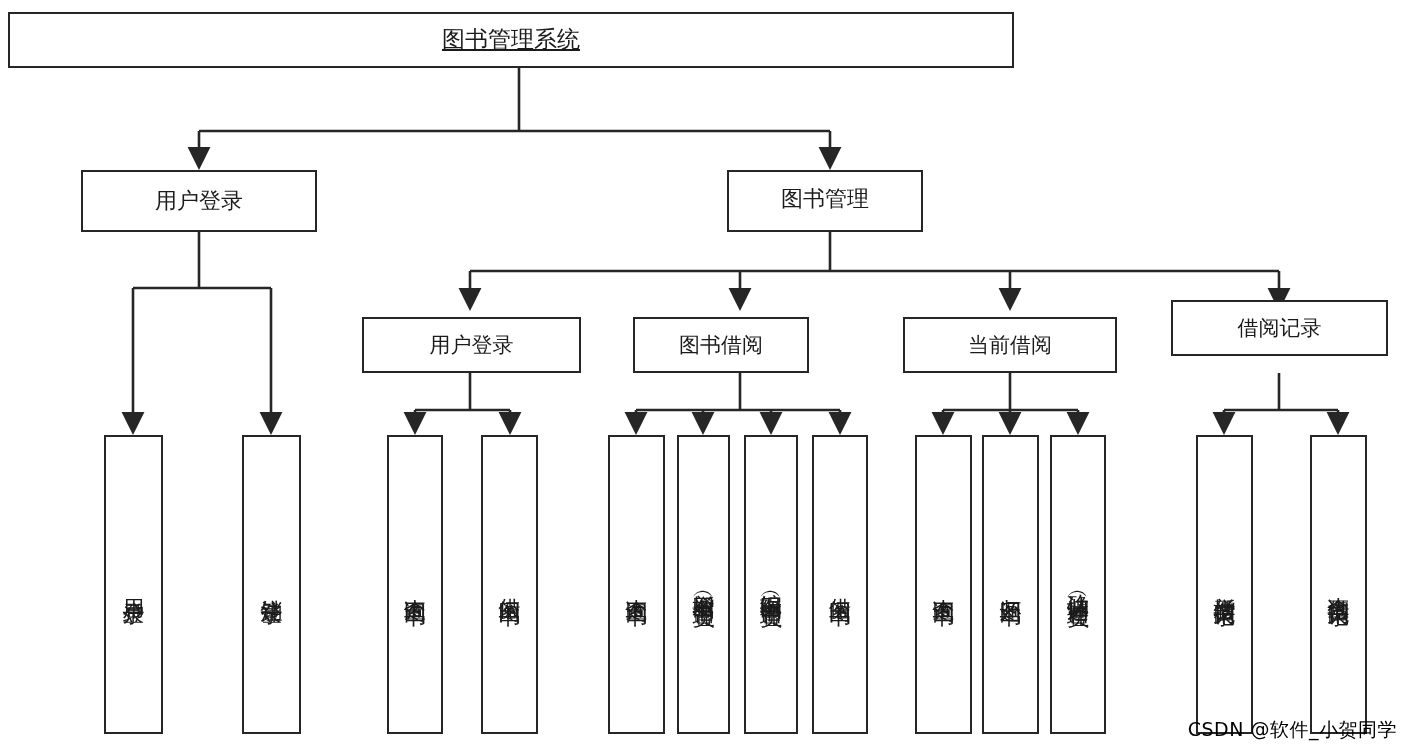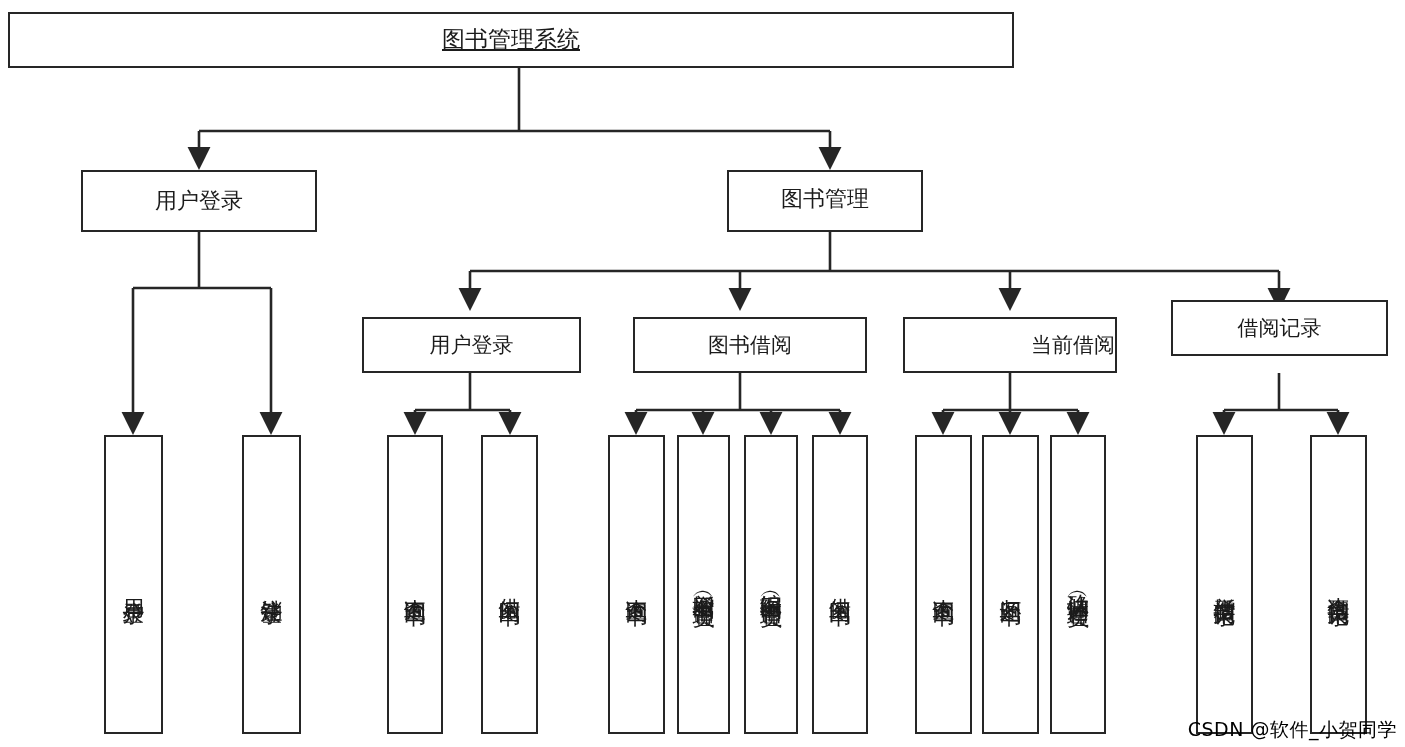--- a/index.html
+++ b/index.html
@@ -134,24 +134,24 @@
   <div class="node level2" style="left:81px; top:170px; width:236px; height:62px;">
     <span class="label">用户登录</span>
   </div>
   <div class="node level2" style="left:727px; top:170px; width:196px; height:62px;font-family:Liberation Mono, monospace;">
     <span class="label">图书管理</span>
   </div>
 
   <div class="node level3" style="left:362px; top:317px; width:219px; height:56px;">
     <span class="label">用户登录</span>
   </div>
-  <div class="node level3" style="left:633px; top:317px; width:234px; height:56px;">
+  <div class="node level3" style="left:633px; top:317px; width:176px; height:56px;">
     <span class="label">图书借阅</span>
   </div>
-  <div class="node level3" style="left:903px; top:317px; width:214px; height:56px;justify-content:flex-end;">
+  <div class="node level3" style="left:903px; top:317px; width:214px; height:56px;">
     <span class="label">当前借阅</span>
   </div>
   <div class="node level3" style="left:1171px; top:300px; width:217px; height:56px;">
     <span class="label">借阅记录</span>
   </div>
 
   <div class="node leaf" style="left:104px; top:435px; width:59px; height:299px;">
     <span class="label">用户登录</span>
   </div>
   <div class="node leaf" style="left:242px; top:435px; width:59px; height:299px;">

